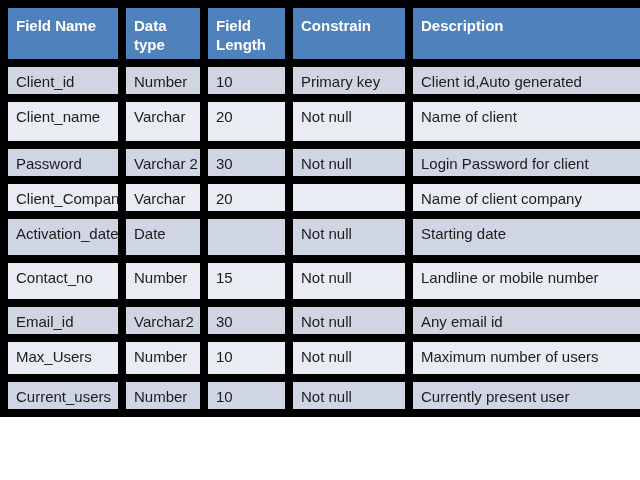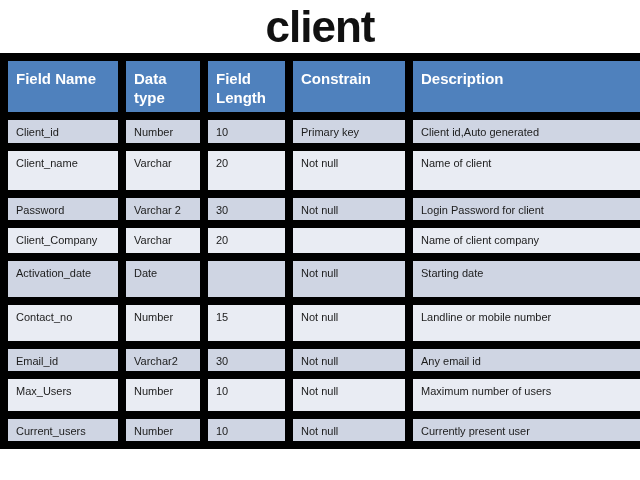--- a/index.html
+++ b/index.html
@@ -48,42 +48,41 @@
     background: var(--header-bg);
     color: var(--header-text);
     font-size: 15px;
     font-weight: 700;
     padding: 9px 6px 4px 8px;
     height: 47px;
     line-height: 1.25;
   }
   tbody td {
     color: var(--body-text);
-    font-size: 11px;
+    font-size: 15px;
     padding: 6px 6px 3px 8px;
     line-height: 1.2;
     white-space: nowrap;
   }
   tbody tr:nth-child(odd)  td { background: var(--band-dark); }
   tbody tr:nth-child(even) td { background: var(--band-light); }
   tbody tr:nth-child(1) td { height: 31px; }
   tbody tr:nth-child(2) td { height: 47px; }
   tbody tr:nth-child(3) td { height: 24px; }
   tbody tr:nth-child(4) td { height: 33px; }
   tbody tr:nth-child(5) td { height: 44px; }
   tbody tr:nth-child(6) td { height: 44px; }
   tbody tr:nth-child(7) td { height: 29px; border-radius: 12px; }
   tbody tr:nth-child(8) td { height: 40px; }
   tbody tr:nth-child(9) td { height: 27px; margin-left: 32px; }
 </style>
 </head>
 <body>
 
 <div class="slide">
-  <div class="slide-title">client</div>
 
   <table class="schema">
     <colgroup>
       <col class="c1">
         <col class="c2">
         <col class="c3">
         <col class="c4">
         <col class="c5">
     </colgroup>
     <thead>

